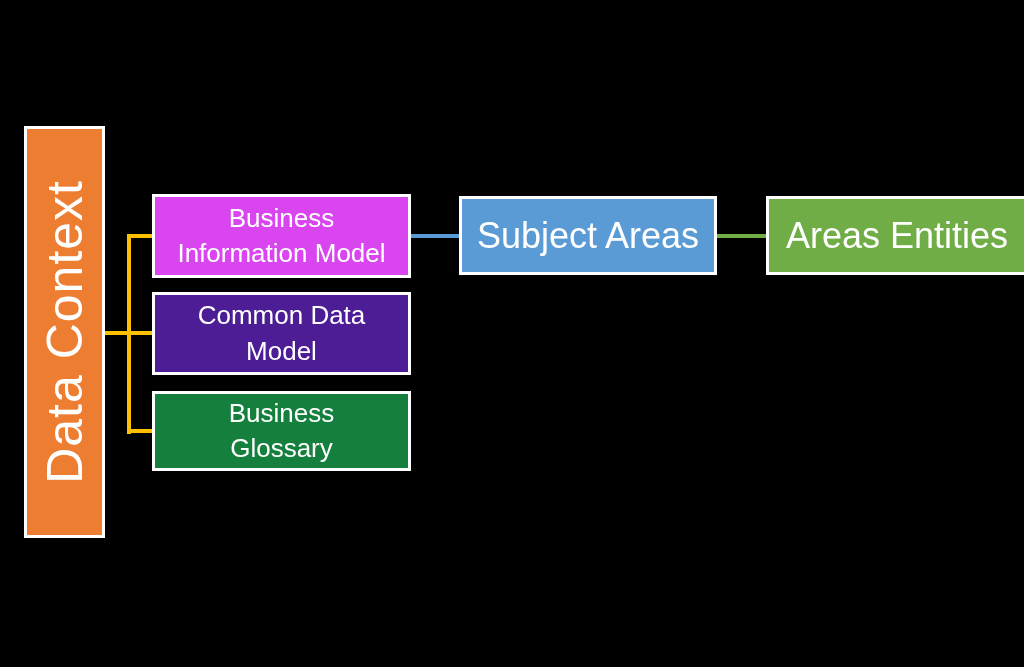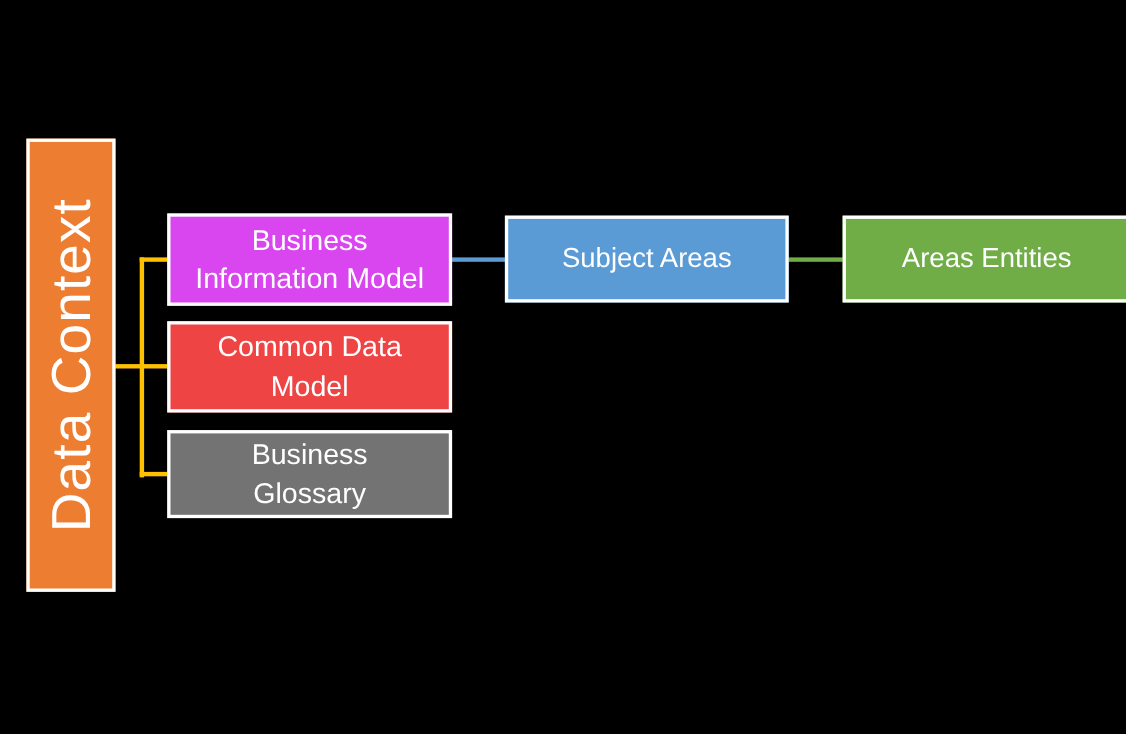--- a/index.html
+++ b/index.html
@@ -44,21 +44,21 @@
     font-size: 26px;
     line-height: 1.35;
     padding: 0 19px;
   }
   .node-child-1 { top: 194px; height: 84px; }
   .node-child-2 { top: 292px; height: 83px; }
   .node-child-3 { top: 391px; height: 80px; }
   .node-flow {
     top: 196px;
     height: 79px;
-    font-size: 25px;
+    font-size: 36px;
   }
   .node-flow-1 { left: 459px; width: 258px; }
   .node-flow-2 { left: 766px; width: 262px; }
   .conn {
     position: absolute;
   }
   .conn-mid    { left: 103px; top: 331px; width: 50px; height: 4px; }
   .conn-trunk  { left: 127px; top: 234px; width: 4px;  height: 200px; }
   .conn-top    { left: 127px; top: 234px; width: 26px; height: 4px; }
   .conn-bottom { left: 127px; top: 429px; width: 26px; height: 4px; }
@@ -78,25 +78,25 @@
   <div class="conn conn-green" style="background: rgb(112, 173, 71);"></div>
 
   <div class="node node-root" style="background: rgb(237, 125, 49);">
     <span class="vtext">Data Context</span>
   </div>
 
   <div class="node node-child node-child-1" style="background: #d946ef;">
     <span>Business Information Model</span>
   </div>
 
-  <div class="node node-child node-child-2" style="background: #ef4444; text-align: center;">
+  <div class="node node-child node-child-2" style="background: #4c1d95; text-align: center;">
     <span>Common Data Model</span>
   </div>
 
-  <div class="node node-child node-child-3" style="background: #737373;">
+  <div class="node node-child node-child-3" style="background: #15803d;">
     <span>Business Glossary</span>
   </div>
 
   <div class="node node-flow node-flow-1" style="background: rgb(91, 155, 213);">
     <span>Subject Areas</span>
   </div>
 
   <div class="node node-flow node-flow-2" style="background: rgb(112, 173, 71);">
     <span>Areas Entities</span>
   </div>

